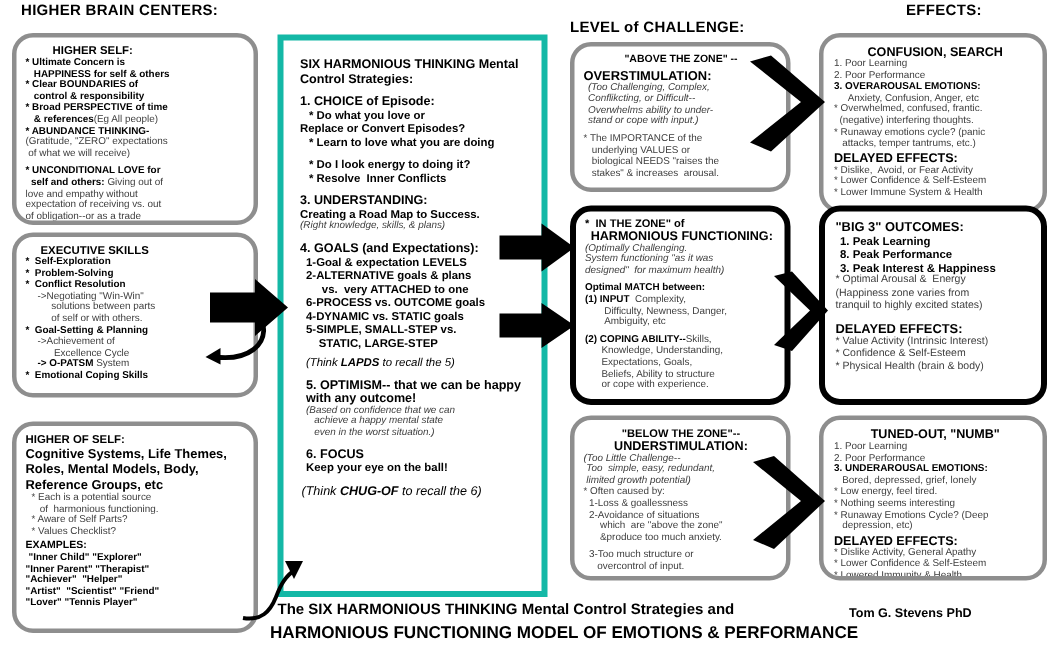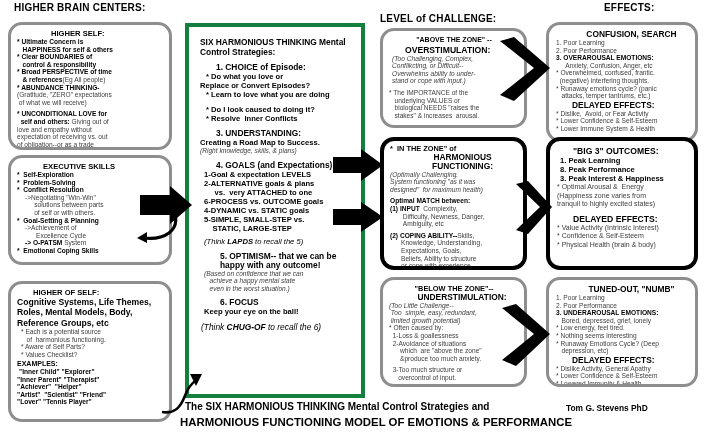--- a/index.html
+++ b/index.html
@@ -10,31 +10,31 @@
   .canvas{position:absolute;left:0;top:0;width:704px;height:432px;}
 
   
   .colhead{position:absolute;font-weight:bold;font-size:10px;letter-spacing:.2px;
            white-space:nowrap;}
 
   
   .box{position:absolute;box-sizing:border-box;background:#fff;
        border:3px solid #8e8e8e;border-radius:14px;overflow:hidden;}
   .box.thick{border:4px solid #000;border-radius:14px;}
-  .box.sq{border:4px solid #15803d;border-radius:0;}
+  .box.sq{border:4px solid #14b8a6;border-radius:0;}
 
   .inner{padding:4px 5px 2px 6px;}
 
   
   .t{font-size:6.6px;line-height:7.6px;white-space:pre-wrap;}
   .b{font-weight:bold;}
   .i{font-style:italic;}
   .grey{color:#3d3d3d;}
   .h1{font-weight:bold;font-size:8.4px;line-height:10px;}
-  .h2{font-weight:bold;font-size:7.6px;line-height:9px;margin-left:16px;}
+  .h2{font-weight:bold;font-size:7.6px;line-height:9px;}
   .h3{font-weight:bold;font-size:7px;line-height:8.4px;}
   .bigger{font-size:7.6px;line-height:9px;}
   .sp{height:4px;}
   .sp2{height:6px;}
   .ctr{text-align:center;}
 
   
   .arrow{position:absolute;}
   svg{display:block;overflow:visible;}
 
@@ -111,21 +111,21 @@
   <div class="box sq" style="left:185px;top:23px;width:180px;height:375px;">
     <div class="inner" style="padding:10px 8px 0 11px;">
       <div class="h1">SIX HARMONIOUS THINKING
 Mental Control Strategies:</div>
       <div class="sp2"></div>
       <div class="h2" style="font-size:8.4px">1. CHOICE of Episode:</div>
       <div class="t b bigger" style="padding-left:6px">* Do what you love or</div>
       <div class="t b bigger">Replace or Convert Episodes?</div>
       <div class="t b bigger" style="padding-left:6px">* Learn to love what you are doing</div>
       <div class="sp2"></div>
-      <div class="t b bigger" style="padding-left:6px">* Do I look caused to doing it?</div>
+      <div class="t b bigger" style="padding-left:6px">* Do I look energy to doing it?</div>
       <div class="t b bigger" style="padding-left:6px">* Resolve  Inner Conflicts</div>
       <div class="sp2"></div>
       <div class="h2" style="font-size:8.4px">3. UNDERSTANDING:</div>
       <div class="t b bigger">Creating a Road Map to Success.</div>
       <div class="t i grey">(Right knowledge, skills, &amp; plans)</div>
       <div class="sp2"></div>
       <div class="h2" style="font-size:8.4px">4. GOALS (and Expectations):</div>
       <div class="t b bigger" style="padding-left:4px">1-Goal &amp; expectation LEVELS</div>
       <div class="t b bigger" style="padding-left:4px">2-ALTERNATIVE goals &amp; plans</div>
       <div class="t b bigger" style="padding-left:4px">     vs.  very ATTACHED to one</div>

